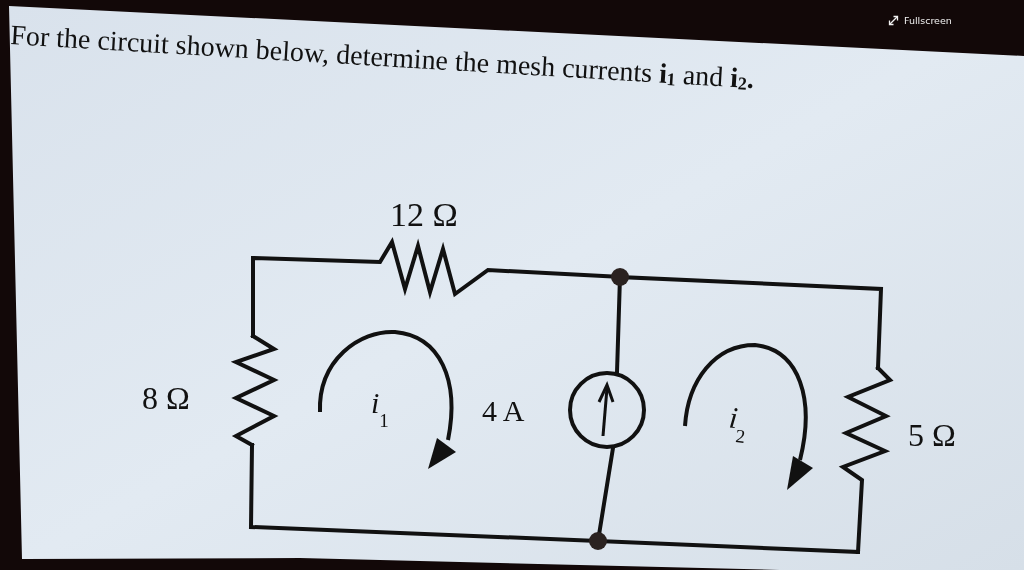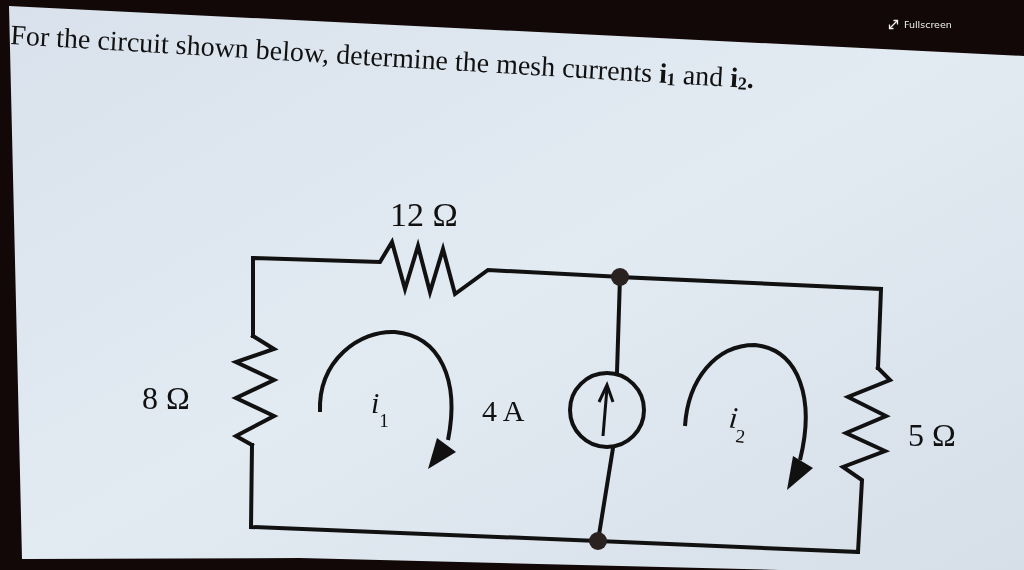--- a/index.html
+++ b/index.html
@@ -1,20 +1,20 @@
 <!DOCTYPE html>
 <html><head>
 <meta charset="utf-8">
 <style>
   html, body { margin: 0; padding: 0; }
   body { width: 1024px; height: 570px; overflow: hidden; background: #120808; position: relative; }
   #stage { position: absolute; left: 0; top: 0; width: 1024px; height: 570px; }
   .serif { font-family: "Liberation Serif", "DejaVu Serif", serif; }
   .ui { font-family: "DejaVu Sans", "Liberation Sans", sans-serif; }
-  .fs-btn { position: absolute; left: 888px; top: 10px; height: 20px; display: flex; align-items: flex-end; gap: 5px; color: #f2f2f2; font-size: 9.5px; cursor: pointer; }
+  .fs-btn { position: absolute; left: 888px; top: 10px; height: 20px; display: flex; align-items: center; gap: 5px; color: #f2f2f2; font-size: 9.5px; cursor: pointer; }
   .fs-btn svg { display: block; }
 </style>
 </head>
 <body>
 
 <svg id="stage" viewBox="0 0 1024 570" xmlns="http://www.w3.org/2000/svg">
   <defs>
     <linearGradient id="scr" x1="0" y1="0" x2="1" y2="1">
       <stop offset="0" stop-color="#d9e2ec"></stop>
       <stop offset="0.5" stop-color="#e2eaf2"></stop>

